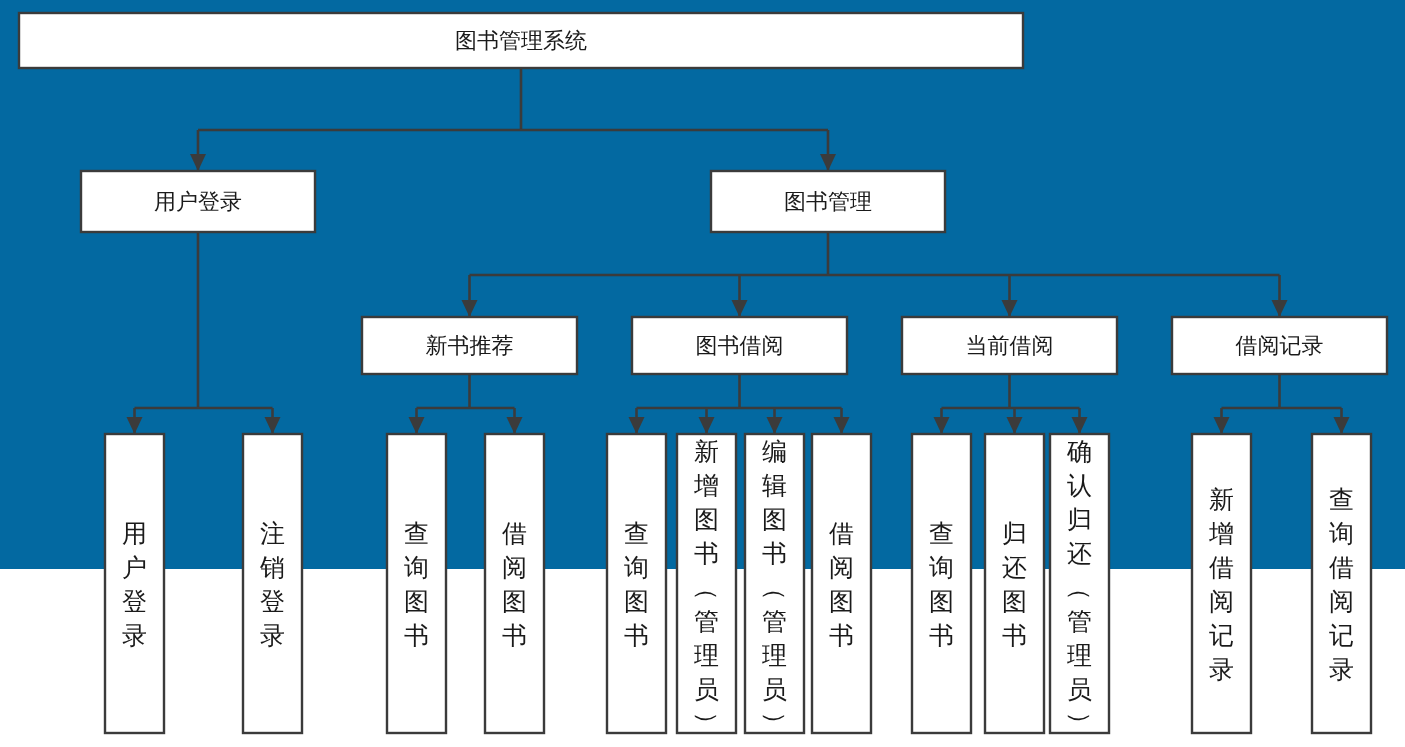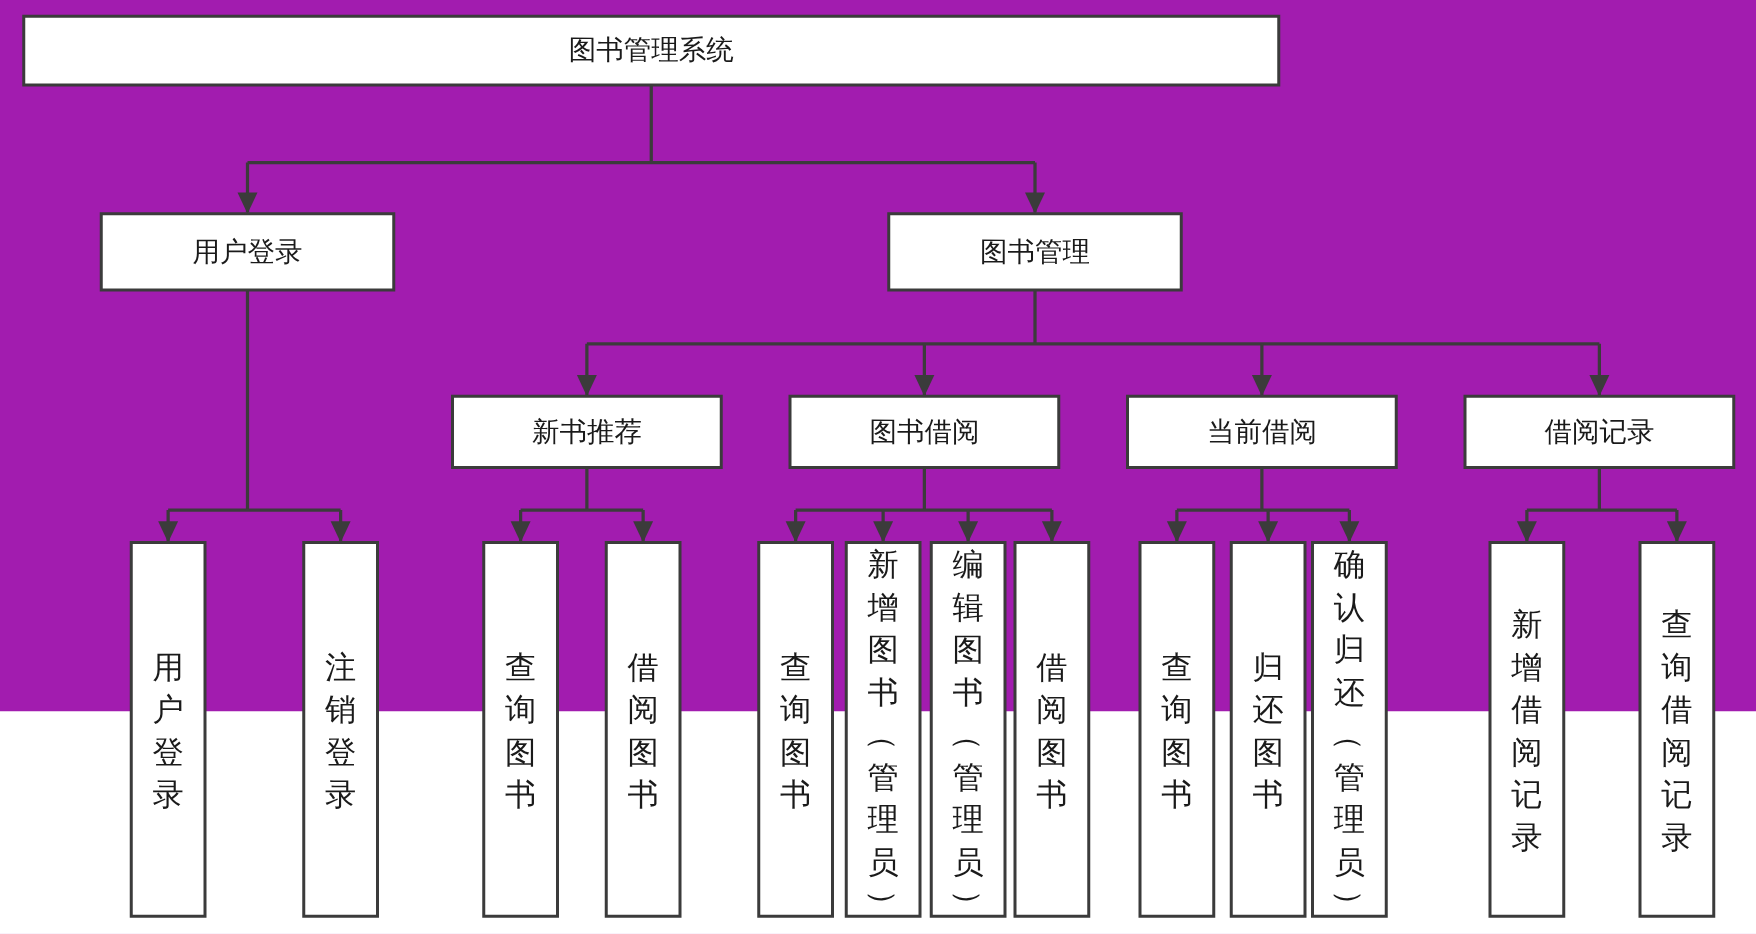--- a/index.html
+++ b/index.html
@@ -10,21 +10,21 @@
   body {
     width: 1405px;
     height: 747px;
     font-family: "DejaVu Sans", "Liberation Sans", sans-serif;
     overflow: hidden;
   }
   #diagram-root {
     position: relative;
     width: 1405px;
     height: 569px;
-    background: #a21caf;
+    background: #0369a1;
   }
   svg#flow-svg {
     position: absolute;
     left: 0;
     top: 0;
     width: 1405px;
     height: 747px;
     display: block;
   }
   .node-box {

